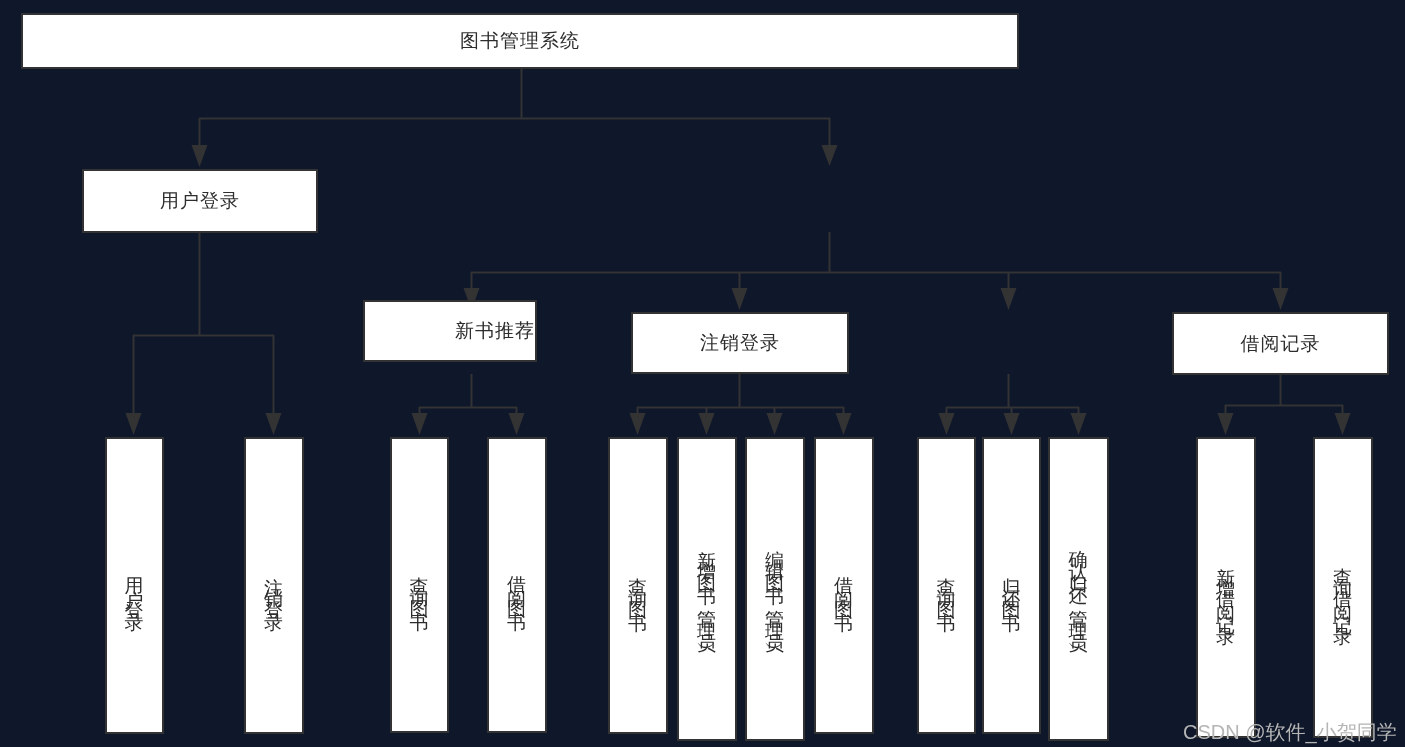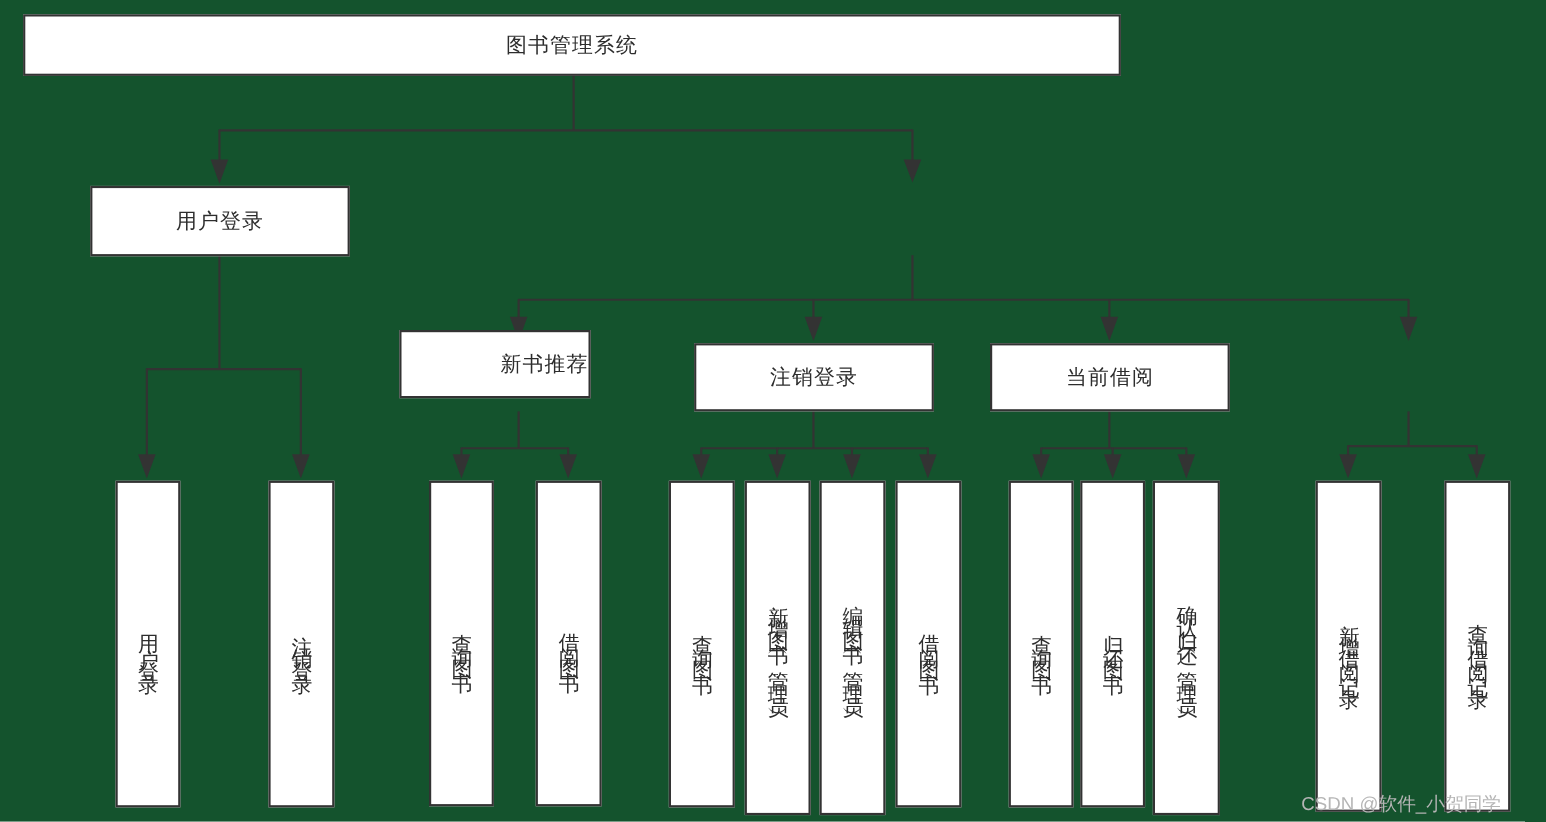--- a/index.html
+++ b/index.html
@@ -1,34 +1,34 @@
 <!DOCTYPE html>
 <html><head>
 <meta charset="utf-8">
 <style>
   html,body{margin:0;padding:0;background:#ffffff;}
   #canvas{
-    position:relative;width:1405px;height:747px;background:#14532d;
+    position:relative;width:1405px;height:747px;background:#0f172a;
     font-family:"Liberation Sans","DejaVu Sans",sans-serif;
     color:#2d2d2d;overflow:hidden;
   }
   #wires{position:absolute;left:0;top:0;z-index:1;}
   .box{
     position:absolute;box-sizing:border-box;background:#ffffff;
     border:2px solid #333333;display:flex;align-items:center;justify-content:center;
     z-index:2;
   }
   .hlabel{font-size:19px;letter-spacing:1px;white-space:nowrap;}
   .leaf span{
     writing-mode:vertical-rl;text-orientation:mixed;
     font-size:19px;letter-spacing:12px;line-height:1;white-space:nowrap;
   }
   #watermark{
     position:absolute;left:1183px;top:719px;z-index:3;
-    font-size:17px;color:#b5b5b5;white-space:nowrap;letter-spacing:0px;
+    font-size:20px;color:#b5b5b5;white-space:nowrap;letter-spacing:0px;
   }
 </style>
 </head>
 <body>
 
 <div id="canvas">
 
   <svg id="wires" width="1405" height="747" viewBox="0 0 1405 747">
     <g stroke="#333333" stroke-width="2" fill="none">
 
@@ -105,22 +105,22 @@
   <div class="box" style="left:82px;top:169px;width:236px;height:64px;">
     <span class="hlabel">用户登录</span>
   </div>
 
   <div class="box" style="left:363px;top:300px;width:174px;height:62px;justify-content:flex-end;">
     <span class="hlabel">新书推荐</span>
   </div>
   <div class="box" style="left:631px;top:312px;width:218px;height:62px;">
     <span class="hlabel">注销登录</span>
   </div>
-  <div class="box" style="left:900px;top:312px;width:218px;height:62px;">
-    <span class="hlabel">当前借阅</span>
+  <div class="box" style="left:1172px;top:312px;width:217px;height:63px;">
+    <span class="hlabel">借阅记录</span>
   </div>
 
   <div class="box leaf" style="left:105px;top:437px;width:59px;height:297px;">
     <span>用户登录</span>
   </div>
   <div class="box leaf" style="left:244px;top:437px;width:60px;height:297px;">
     <span>注销登录</span>
   </div>
 
   <div class="box leaf" style="left:390px;top:437px;width:59px;height:296px;">

